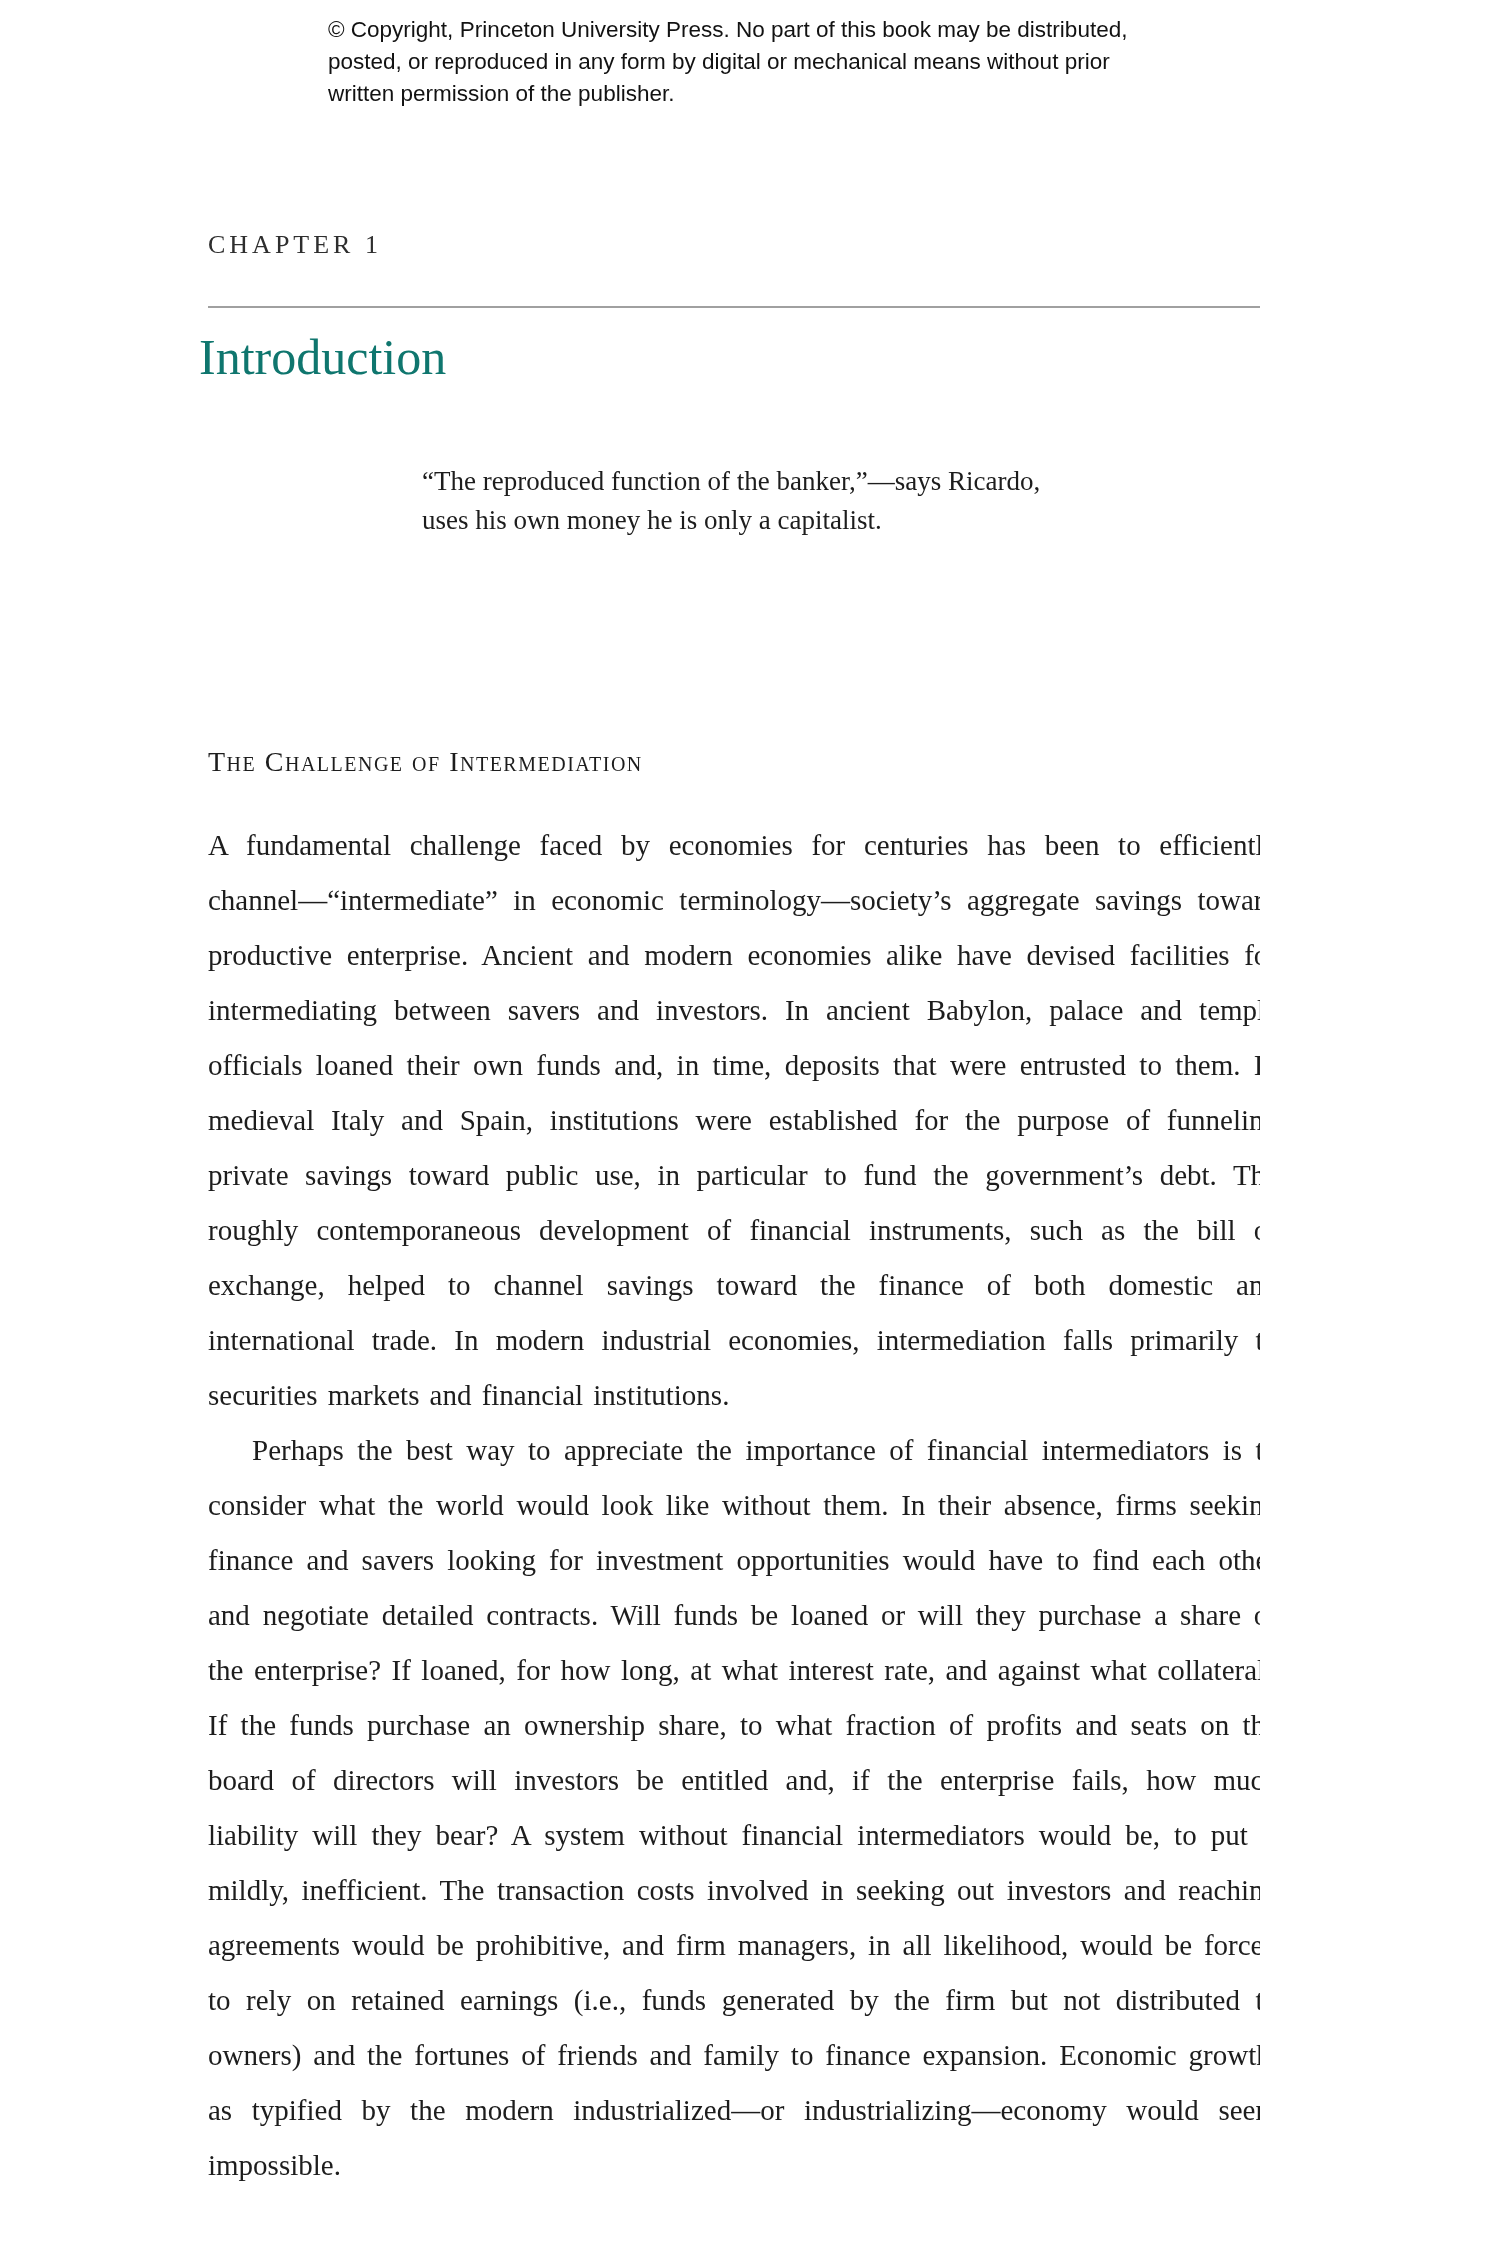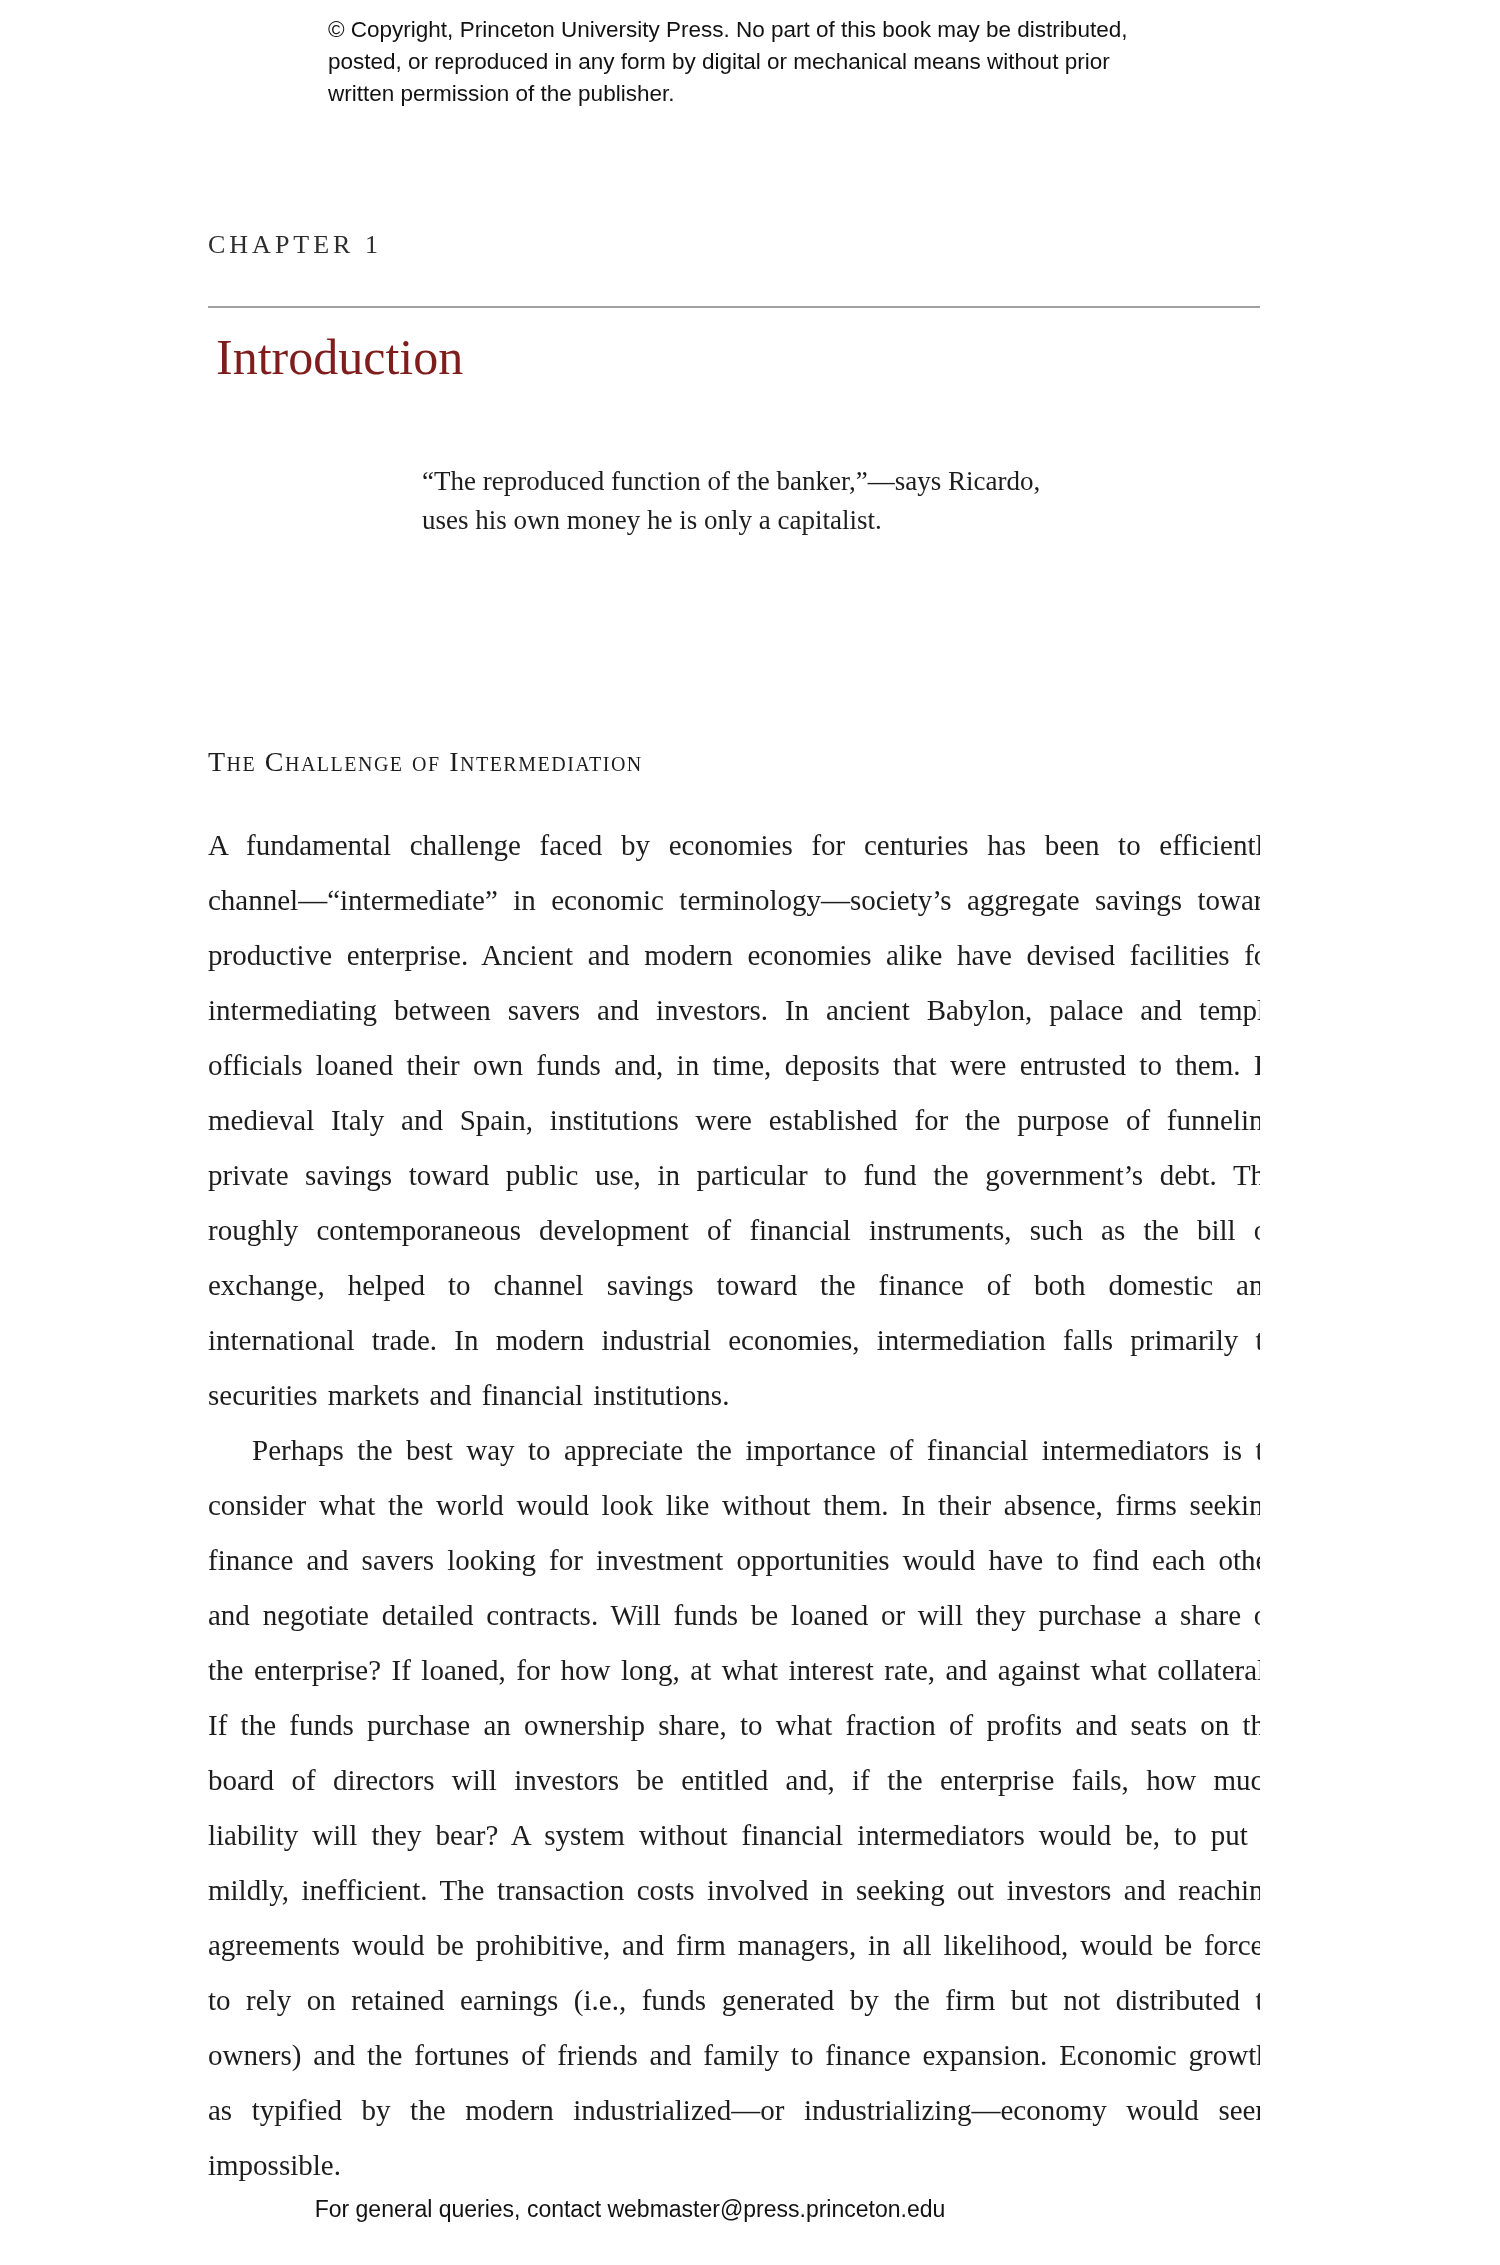--- a/index.html
+++ b/index.html
@@ -37,25 +37,25 @@
   .section-rule {
     position: absolute;
     left: 208px;
     top: 306px;
     width: 1070px;
     height: 2px;
     background: #a0a0a0;
   }
   .page-title {
     position: absolute;
-    left: 216px;
+    left: 199px;
     top: 328px;
     font-size: 50px;
     font-weight: normal;
-    color: #7f1d1d;
+    color: #0f766e;
     margin: 0;
   }
   .epigraph {
     position: absolute;
     left: 422px;
     top: 462px;
     width: 830px;
     font-size: 27px;
     line-height: 39px;
     color: #1d1d1d;
@@ -132,17 +132,14 @@
     </div>
   </div>
 
   <h2 class="section-heading">The Challenge of Intermediation</h2>
 
   <div class="body-text">
     <p>A fundamental challenge faced by economies for centuries has been to efficiently channel—“intermediate” in economic terminology—society’s aggregate savings toward productive enterprise. Ancient and modern economies alike have devised facilities for intermediating between savers and investors. In ancient Babylon, palace and temple officials loaned their own funds and, in time, deposits that were entrusted to them. In medieval Italy and Spain, institutions were established for the purpose of funneling private savings toward public use, in particular to fund the government’s debt. The roughly contemporaneous development of financial instruments, such as the bill of exchange, helped to channel savings toward the finance of both domestic and international trade. In modern industrial economies, intermediation falls primarily to securities markets and financial institutions.</p>
     <p class="indent">Perhaps the best way to appreciate the importance of financial intermediators is to consider what the world would look like without them. In their absence, firms seeking finance and savers looking for investment opportunities would have to find each other and negotiate detailed contracts. Will funds be loaned or will they purchase a share of the enterprise? If loaned, for how long, at what interest rate, and against what collateral? If the funds purchase an ownership share, to what fraction of profits and seats on the board of directors will investors be entitled and, if the enterprise fails, how much liability will they bear? A system without financial intermediators would be, to put it mildly, inefficient. The transaction costs involved in seeking out investors and reaching agreements would be prohibitive, and firm managers, in all likelihood, would be forced to rely on retained earnings (i.e., funds generated by the firm but not distributed to owners) and the fortunes of friends and family to finance expansion. Economic growth, as typified by the modern industrialized—or industrializing—economy would seem impossible.</p>
   </div>
 
-  <div class="footer">
-    <span>For general queries, contact </span><a href="#">webmaster@press.princeton.edu</a>
-  </div>
 
 </div>
 
 </body></html>

